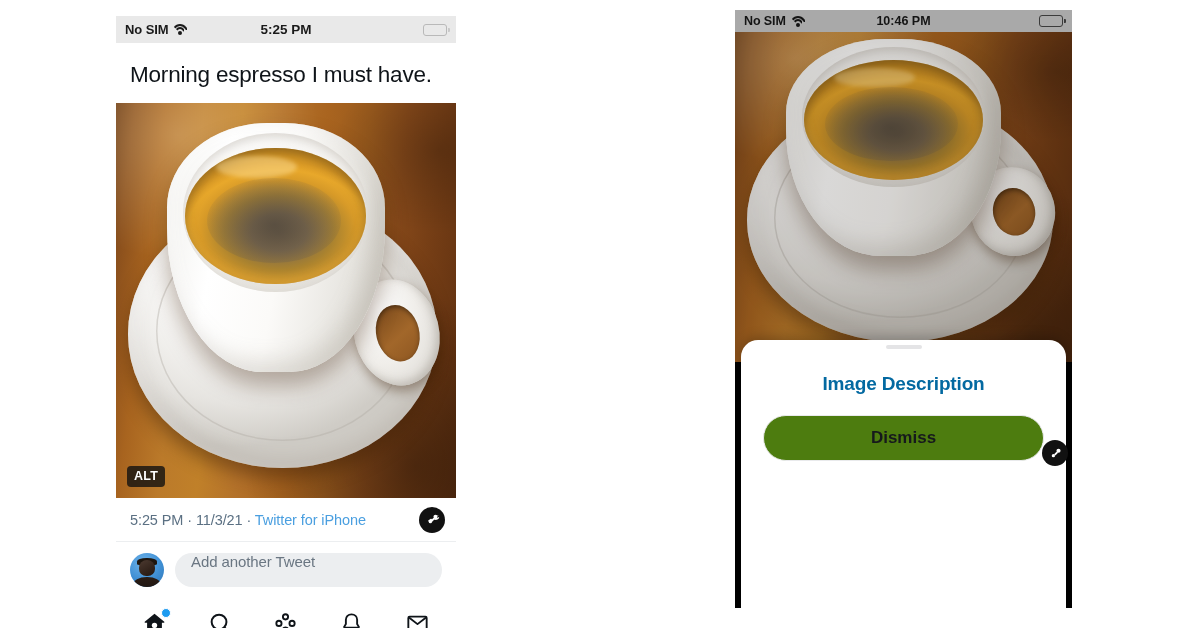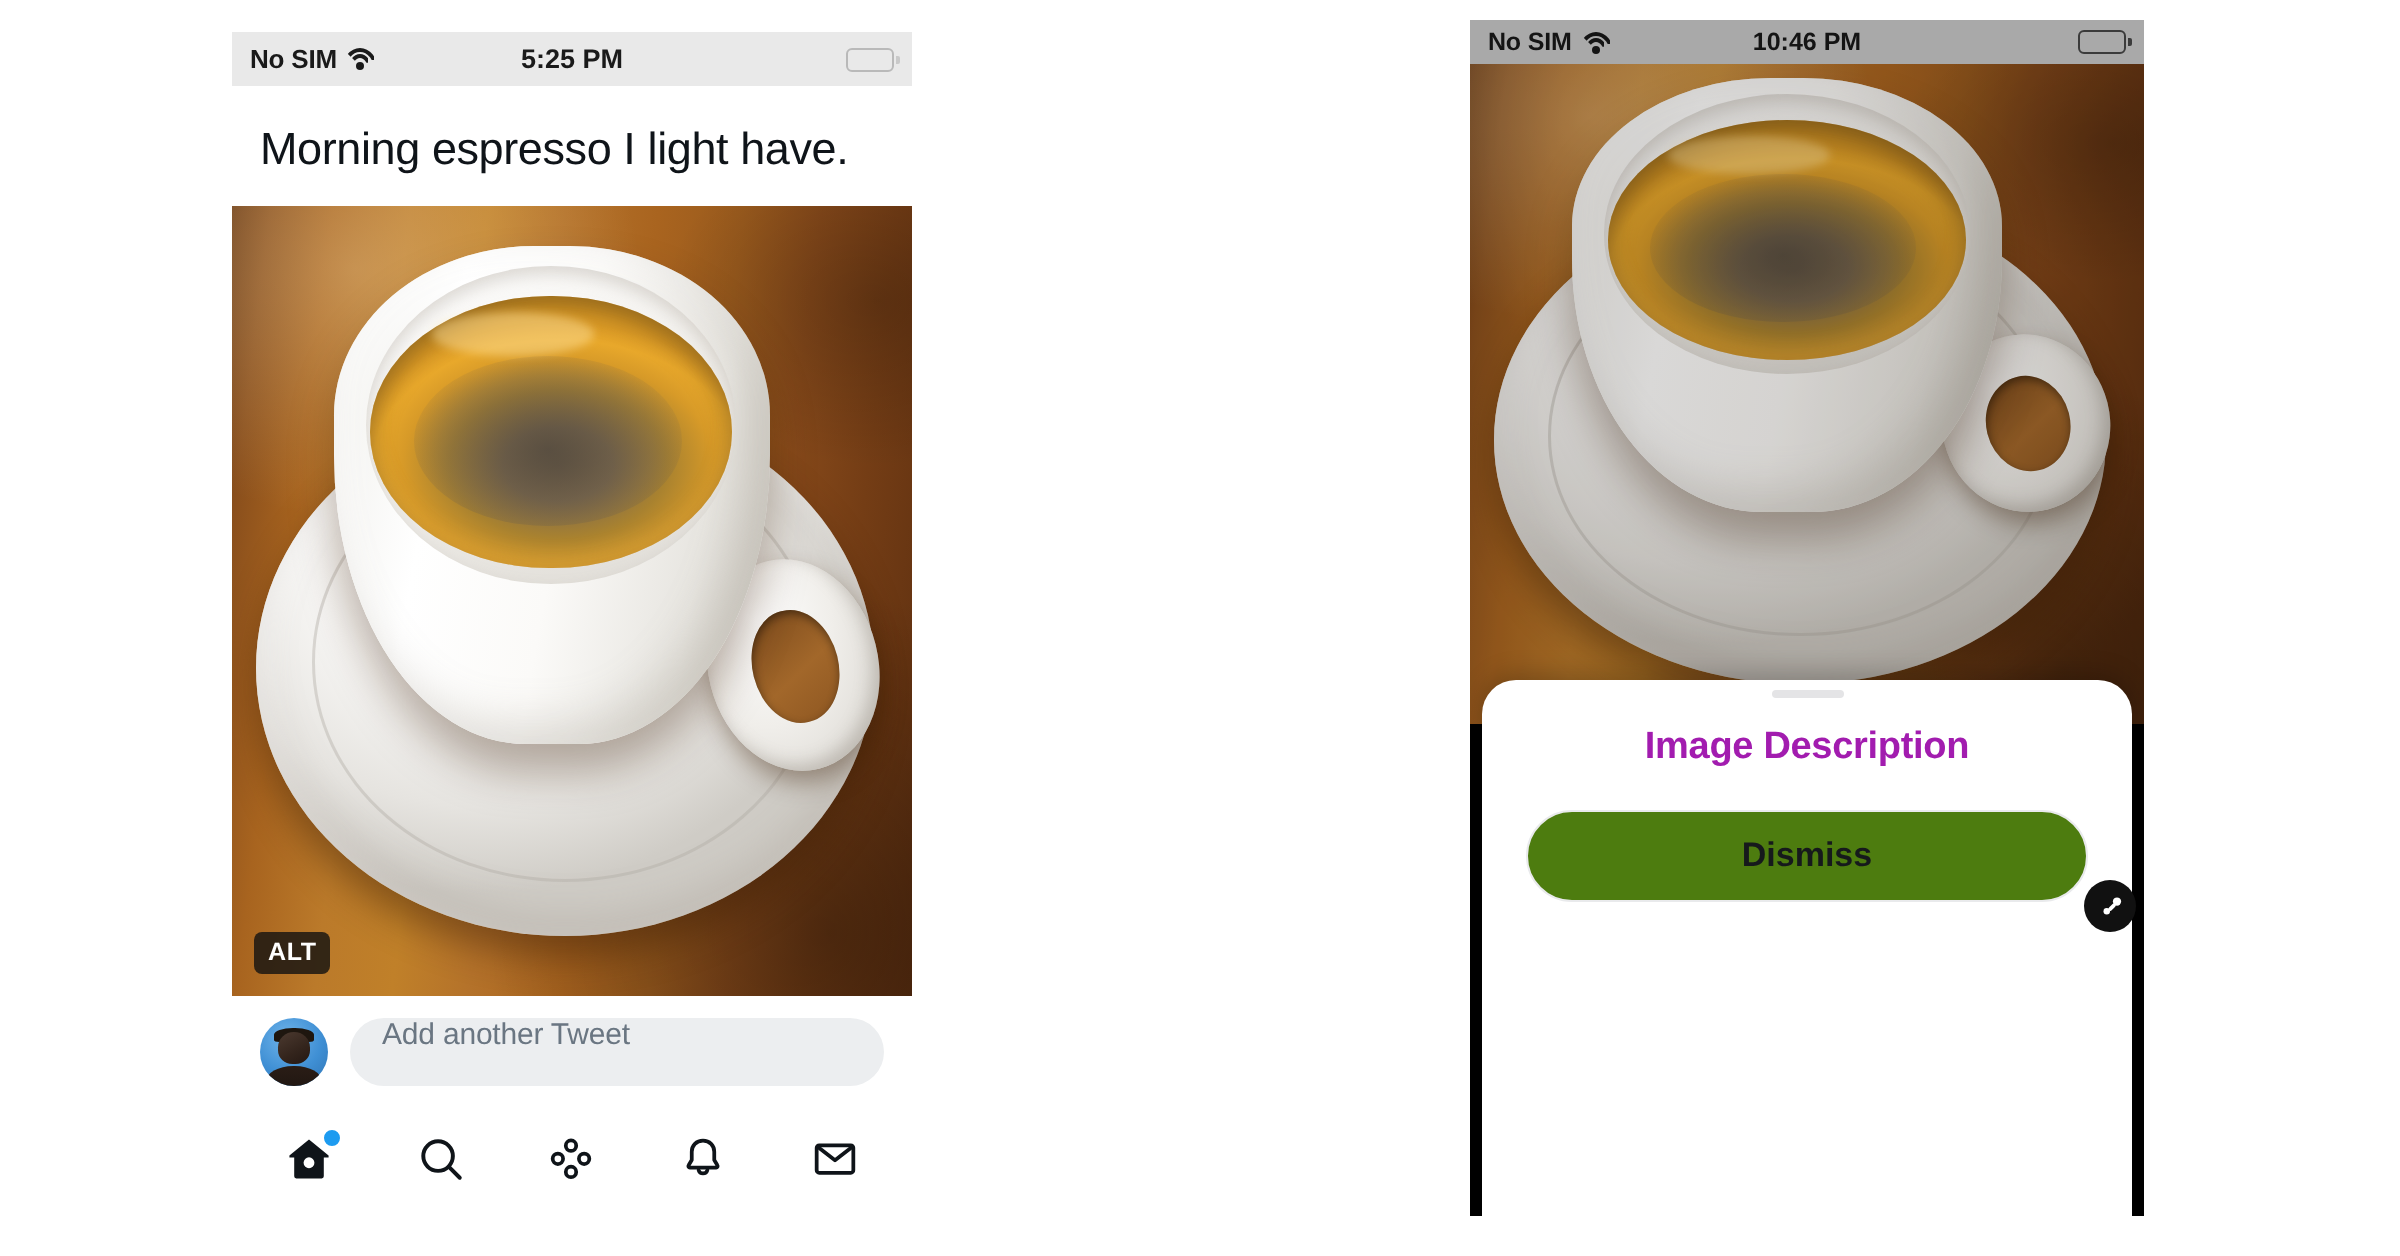--- a/index.html
+++ b/index.html
@@ -423,22 +423,22 @@
   .grabber {
     width: 36px; height: 4px;
     border-radius: 2px;
     background: #e4e4e6;
     margin: 5px auto 0 auto;
   }
   .sheet-title {
     text-align: center;
     font-size: 19px;
     font-weight: bold;
-    color: #a21caf;
-    margin-top: 14px;
+    color: #0369a1;
+    margin-top: 24px;
     letter-spacing: -0.15px;
   }
   .sheet-body {
     margin-top: 20px;
     font-size: 15px;
     line-height: 22.5px;
     color: #5f6368;
     letter-spacing: -0.05px;
   }
   .dismiss-btn {
@@ -478,35 +478,48 @@
         </span>
     </div>
     <div class="sb-time">5:25 PM</div>
     <div class="sb-right">
       <span class="battery">
         <span class="lvl" style="width:12%"></span>
       </span>
     </div>
   </div>
 
-  <div class="tweet-text">Morning espresso I light have.</div>
+  <div class="tweet-text">Morning espresso I must have.</div>
 
   <div class="photo" style="height:395px">
     <div class="wood"></div>
     <div class="saucer"></div>
     <div class="handle"></div>
     <div class="cup">
       <div class="rim"></div>
       <div class="coffee">
         <div class="glint"></div>
       </div>
     </div>
     <div class="alt-badge">ALT</div>
   </div>
 
+  <div class="meta-row">
+    <div class="meta-text">
+      <span>5:25 PM</span><span> · </span><span>11/3/21</span><span> · </span><span class="link">Twitter for iPhone</span>
+    </div>
+    <div class="wrench-btn wrench-left">
+      <svg viewBox="0 0 24 24">
+        <path d="M20.6 4.2a5.6 5.6 0 0 0-6.3 7.2l-1.9 1.9-1.9-1.9a1 1 0 0 0-1.4 0L6 14.5a1 1 0 0 0 0 1.4l2.1 2.1a1 1 0 0 0 1.4 0l3.1-3.1a1 1 0 0 0 0-1.4l1.9-1.9a5.6 5.6 0 0 0 7.2-6.3l-2.6 2.6-2.1-.5-.5-2.1 2.1-2.1z" fill="#ffffff" transform="rotate(12 12 12)"></path>
+        <circle cx="8.6" cy="15.4" r="2.6" fill="#ffffff"></circle>
+        <circle cx="16.8" cy="7.6" r="3.3" fill="#ffffff"></circle>
+        <rect x="9.4" y="10.6" width="7.0" height="3.0" rx="1.5" fill="#ffffff" transform="rotate(-45 12.9 12.1)"></rect>
+      </svg>
+    </div>
+  </div>
 
   <div class="compose-row">
     <div class="avatar">
       <div class="cap"></div>
       <div class="face"></div>
       <div class="shoulders"></div>
     </div>
     <div class="compose-field">
       <span class="compose-placeholder">Add another Tweet</span>
     </div>

